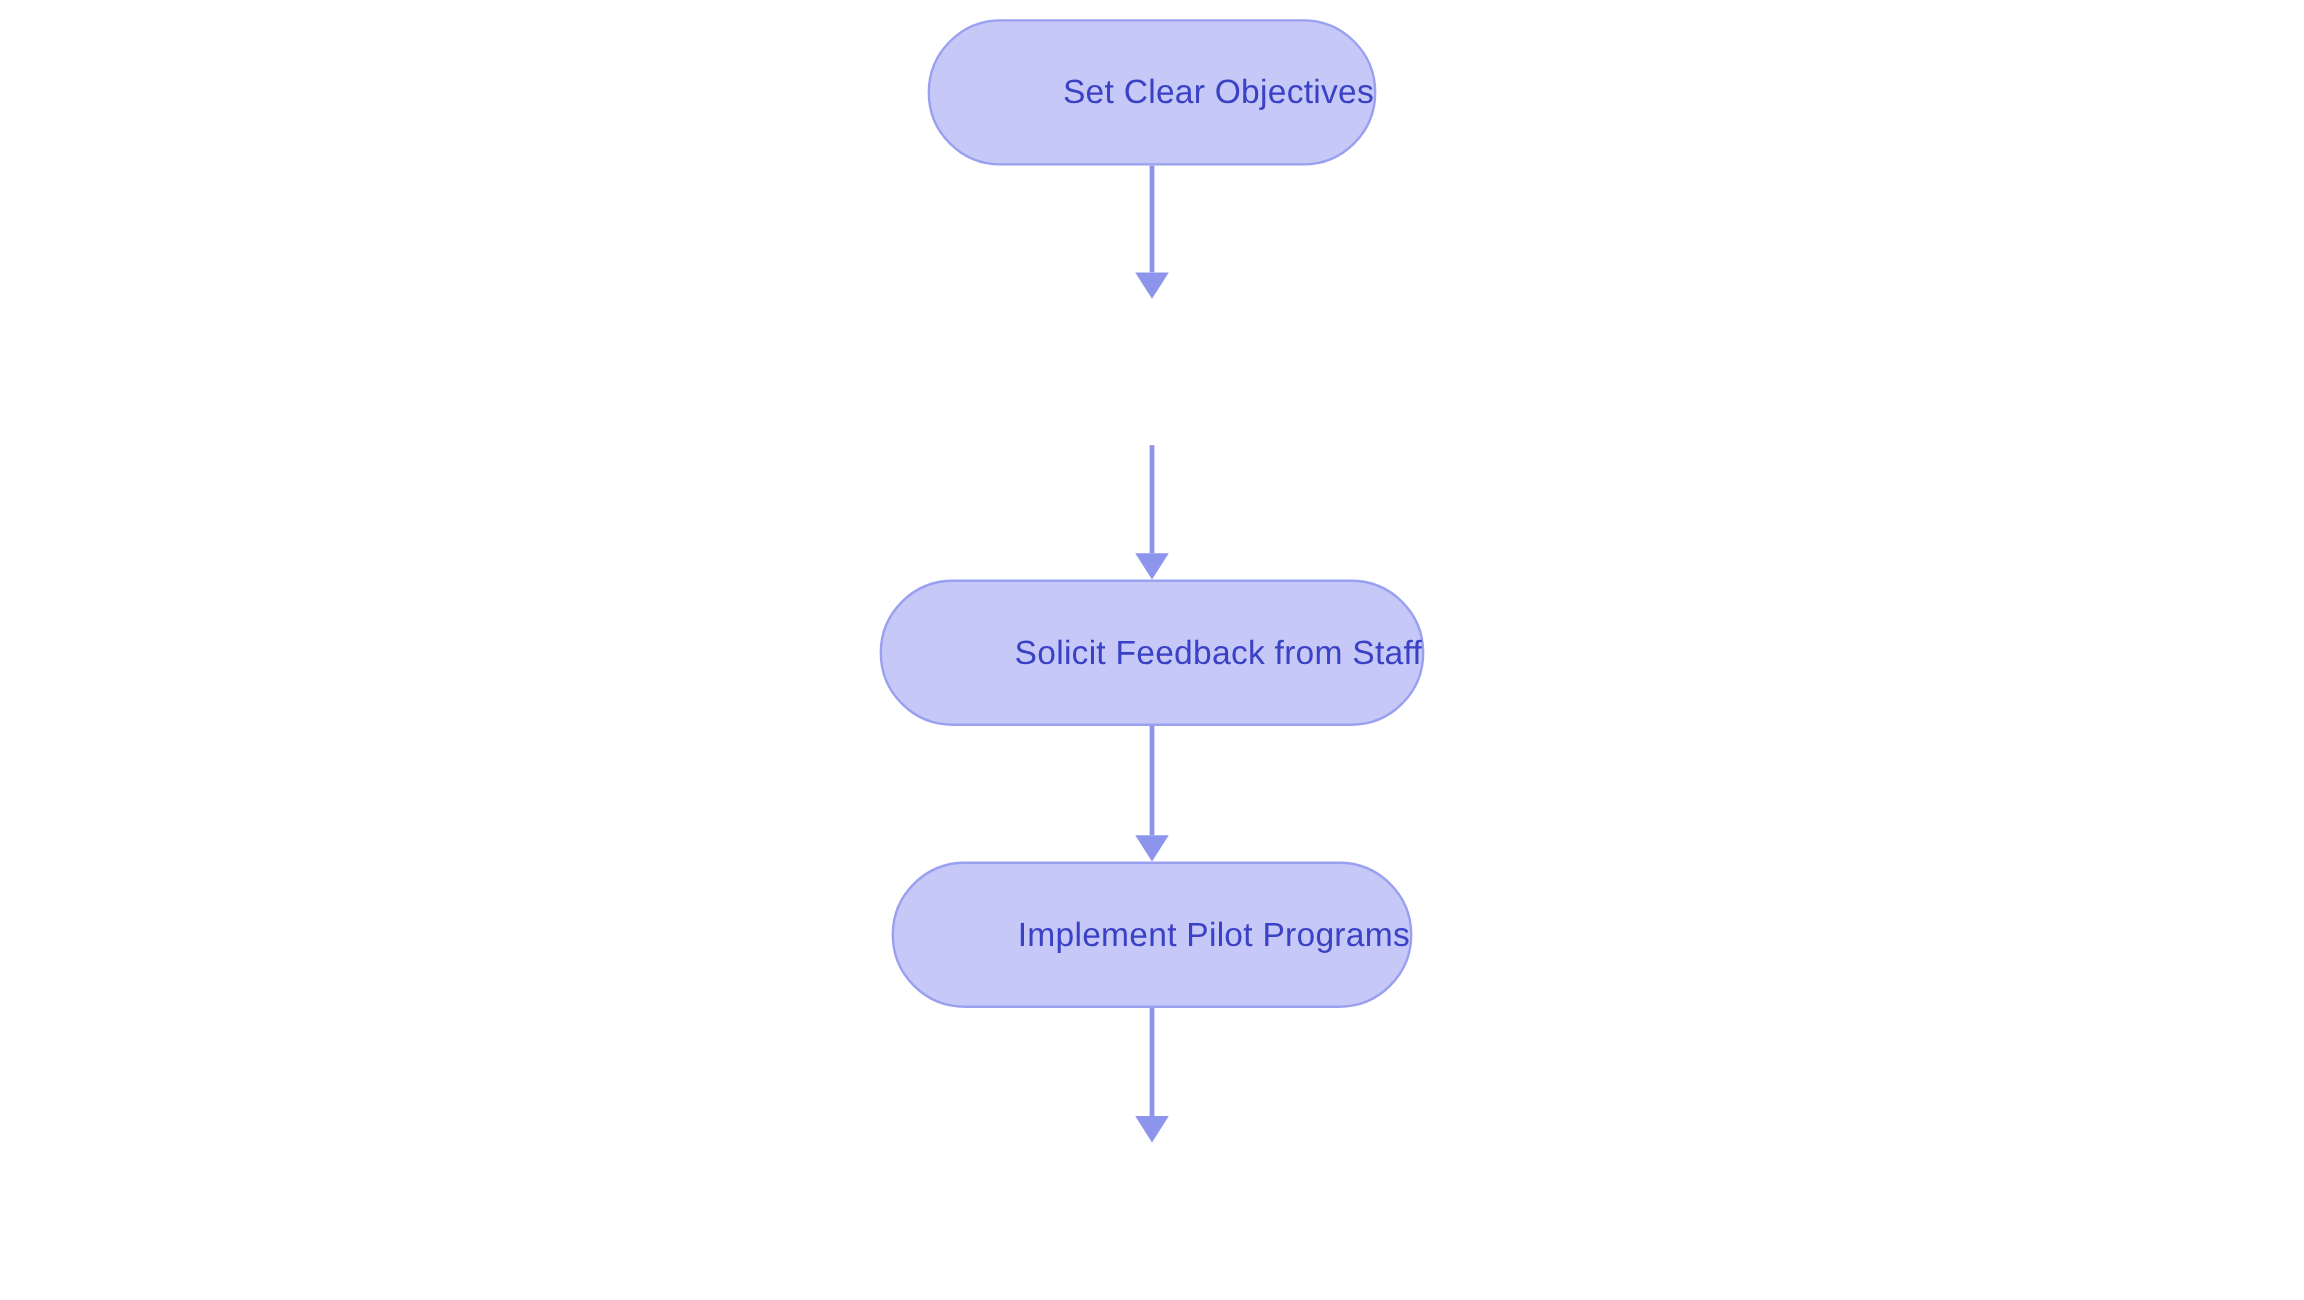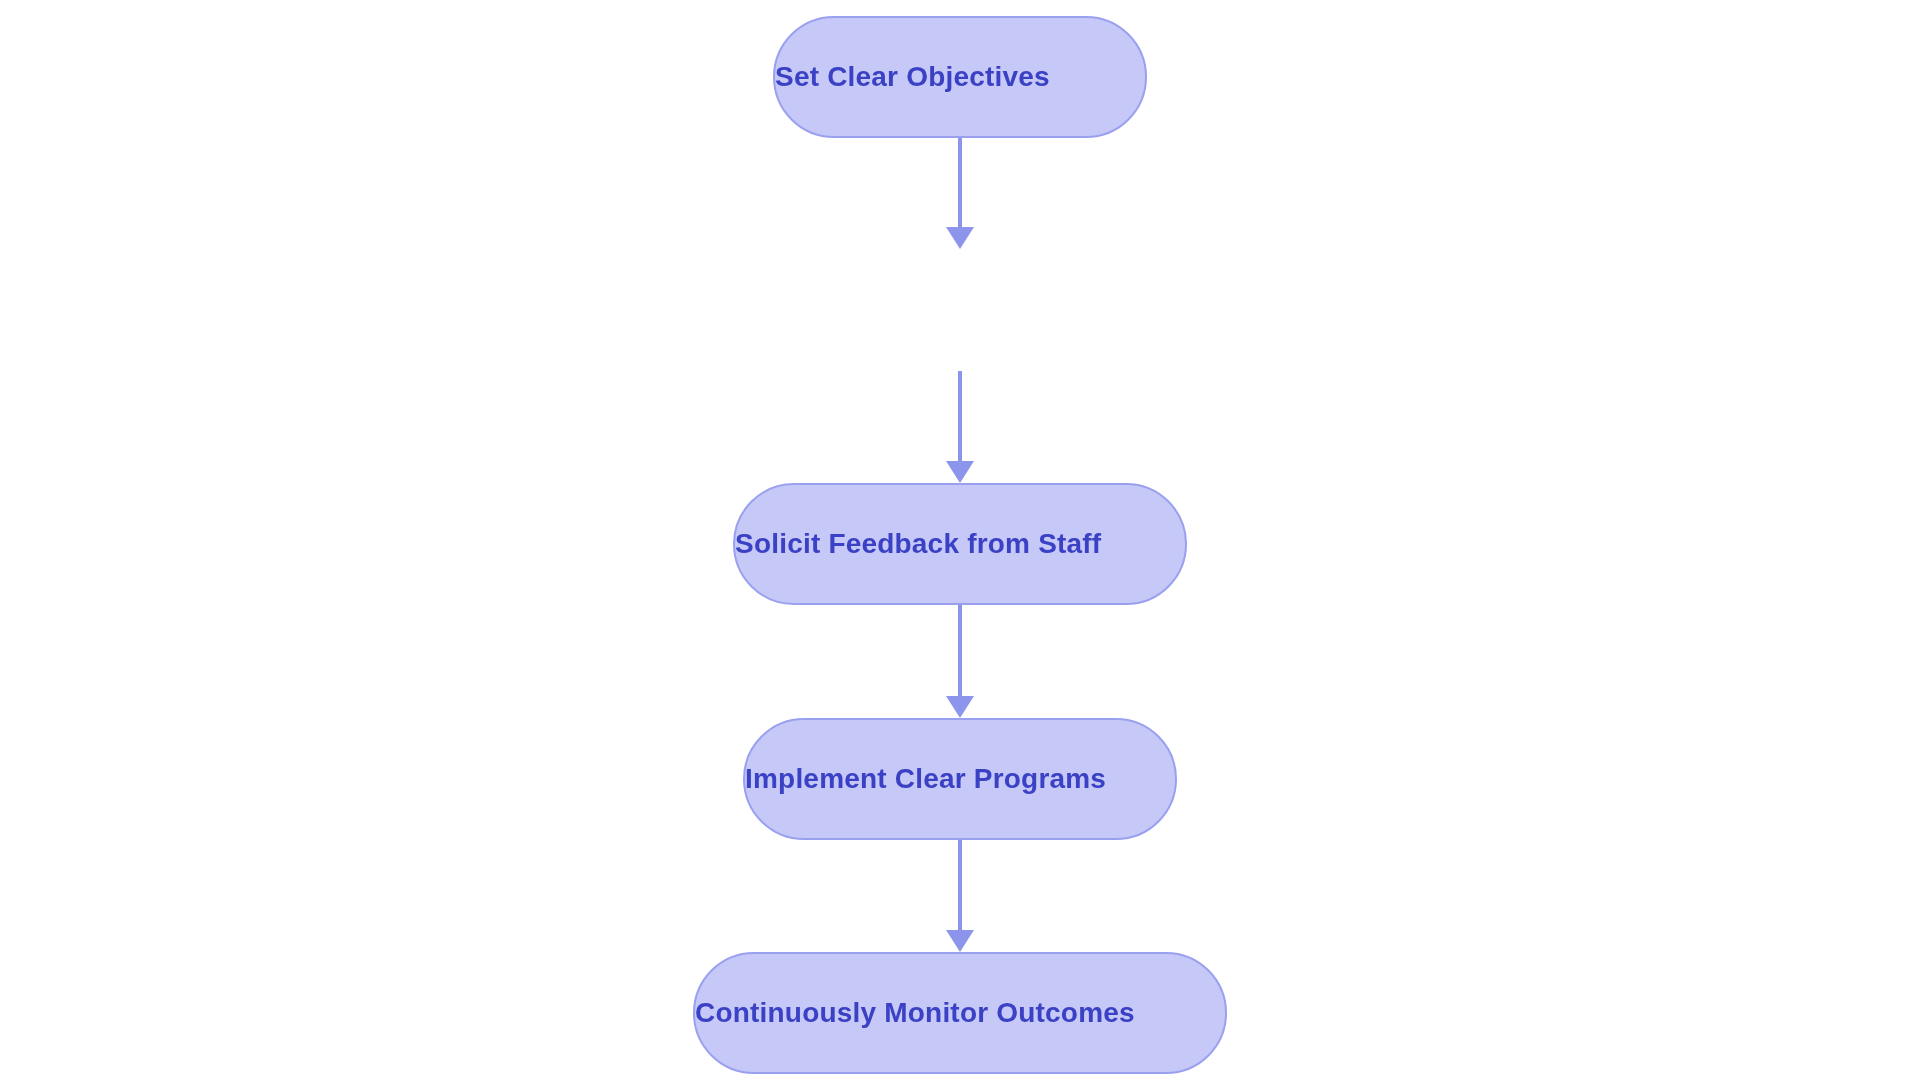--- a/index.html
+++ b/index.html
@@ -17,24 +17,24 @@
   }
   .node {
     position: absolute;
     box-sizing: border-box;
     height: 122px;
     background: var(--node-fill, #c6c8f7);
     border: 2px solid var(--node-border, #9aa0f0);
     border-radius: 61px;
     display: flex;
     align-items: center;
-    justify-content: flex-start;
+    justify-content: flex-end;
     color: var(--node-text, #3a41c4);
     font-size: 28px;
-    font-weight: 700;
+    font-weight: 400;
     letter-spacing: 0.2px;
     text-align: center;
     white-space: nowrap;
   }
   .node-1 { left: 773px; top: 16px;  width: 374px; }
   .node-2 { left: 713px; top: 249px; width: 494px; }
   .node-3 { left: 733px; top: 483px; width: 454px; }
   .node-4 { left: 743px; top: 718px; width: 434px; }
   .node-5 { left: 693px; top: 952px; width: 534px; }
 
@@ -87,25 +87,22 @@
   <div class="node node-3">
     <span>Solicit Feedback from Staff</span>
   </div>
 
   <div class="arrow arrow-3">
     <div class="shaft"></div>
     <div class="head"></div>
   </div>
 
   <div class="node node-4">
-    <span>Implement Clear Programs</span>
+    <span>Implement Pilot Programs</span>
   </div>
 
   <div class="arrow arrow-4">
     <div class="shaft"></div>
     <div class="head"></div>
   </div>
 
-  <div class="node node-5">
-    <span>Continuously Monitor Outcomes</span>
-  </div>
 
 </div>
 
 </body></html>

